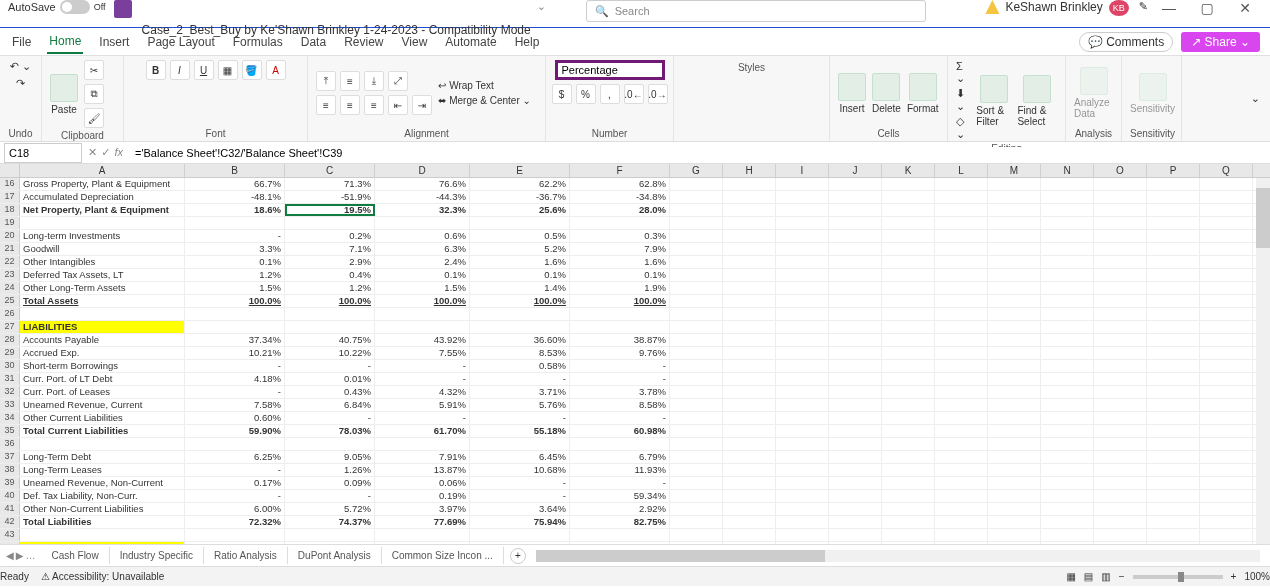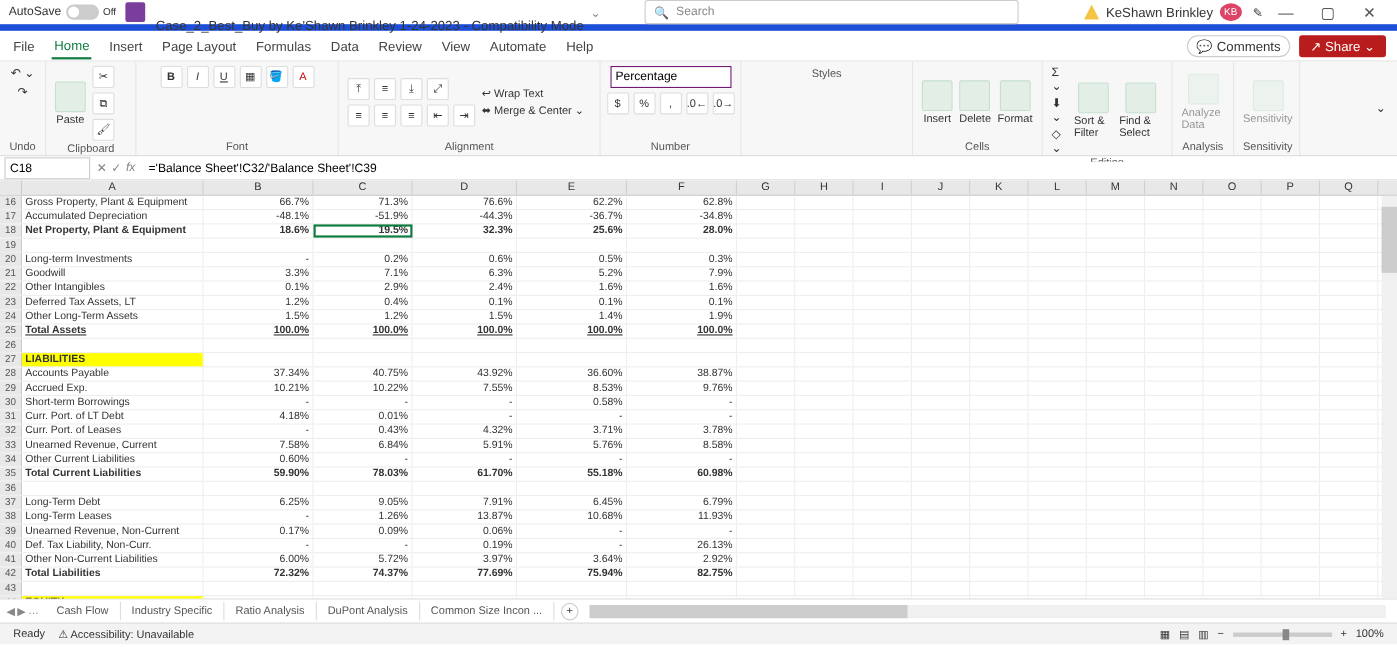--- a/index.html
+++ b/index.html
@@ -1,48 +1,48 @@
 <!DOCTYPE html>
 <html><head>
 <meta charset="utf-8">
 <style>
 * { margin: 0; padding: 0; box-sizing: border-box; font-family: "Segoe UI", Arial, sans-serif; }
 body { background: #fff; font-size: 11px; color: #333; overflow: hidden; }
 
-.titlebar { height: 28px; background: #fff; display: flex; align-items: center; padding: 0 8px; border-bottom: 6px solid #1d4ed8; }
+.titlebar { height: 28px; background: #fff; display: flex; align-items: flex-start; padding: 0 8px; border-bottom: 1px solid #1d4ed8; }
 .titlebar .autosave { display: flex; align-items: center; gap: 4px; }
 .titlebar .toggle { width: 30px; height: 14px; border-radius: 7px; background: #ccc; position: relative; display: inline-block; }
 .titlebar .toggle::after { content: ""; position: absolute; width: 10px; height: 10px; border-radius: 50%; background: #fff; top: 2px; left: 2px; }
 .titlebar .save-icon { width: 18px; height: 18px; background: #7a3e9d; border-radius: 2px; margin-left: 8px; }
 .titlebar .doc-title { margin-left: 10px; font-size: 12px; margin-top: 23px; }
 .titlebar .search-box { margin-left: 40px; width: 340px; height: 22px; border: 1px solid #ccc; border-radius: 3px; display: flex; align-items: center; padding: 0 8px; color: #888; gap: 6px; }
 .titlebar .warn-icon { width: 14px; height: 14px; background: #f5c542; clip-path: polygon(50% 0, 100% 100%, 0 100%); margin-left: auto; }
 .titlebar .user-name { margin-left: 6px; font-size: 12px; }
 .titlebar .user-badge { width: 20px; height: 16px; border-radius: 50%; background: #d46; color: #fff; display: flex; align-items: center; justify-content: center; font-size: 9px; margin-left: 6px; }
 .titlebar .win-btn { width: 34px; text-align: center; font-size: 14px; color: #555; margin-left: 4px; }
 
 .ribbon-tabs { height: 28px; display: flex; align-items: center; padding: 0 10px; gap: 14px; font-size: 12px; border-bottom: 1px solid #e0e0e0; }
 .ribbon-tabs .tab { color: #444; cursor: pointer; padding: 4px 2px; }
 .ribbon-tabs .tab.active { border-bottom: 2px solid #107c41; color: #107c41; }
 .ribbon-tabs .right-actions { margin-left: auto; display: flex; gap: 8px; align-items: center; }
 .comments-btn { border: 1px solid #ccc; border-radius: 10px; padding: 2px 8px; }
-.share-btn { background: #b91c1c; color: #fff; border-radius: 3px; padding: 3px 10px; }
+.share-btn { background: #d946ef; color: #fff; border-radius: 3px; padding: 3px 10px; }
 
 .ribbon { height: 86px; background: #f7f7f7; display: flex; border-bottom: 1px solid #ddd; }
 .group { border-right: 1px solid #e5e5e5; padding: 4px 8px 2px 8px; display: flex; flex-direction: column; justify-content: space-between; }
 .group-label { text-align: center; font-size: 10px; color: #555; margin-top: 2px; }
 .group-body { display: flex; gap: 6px; align-items: center; flex: 1; }
 .big-btn { display: flex; flex-direction: column; align-items: center; gap: 2px; font-size: 10px; color: #333; }
 .big-btn .icon { width: 28px; height: 28px; background: #e3efe6; border: 1px solid #c5e0cf; border-radius: 2px; }
 .small-btn { width: 20px; height: 20px; border: 1px solid #ddd; border-radius: 2px; background: #fff; display: inline-flex; align-items: center; justify-content: center; font-size: 10px; }
 .font-name { width: 78px; height: 20px; border: 1px solid #ccc; font-size: 11px; padding: 0 4px; }
 .font-size { width: 32px; height: 20px; border: 1px solid #ccc; font-size: 11px; padding: 0 2px; }
 .col { display: flex; flex-direction: column; gap: 4px; }
 .row { display: flex; gap: 4px; align-items: center; }
-.num-fmt { width: 110px; height: 20px; border: 1px solid #701a75; font-size: 11px; padding: 0 4px; }
+.num-fmt { width: 110px; height: 20px; border: 3px solid #701a75; font-size: 11px; padding: 0 4px; }
 
 .formula-bar { height: 22px; border-bottom: 1px solid #ddd; display: flex; align-items: center; }
 .name-box { width: 78px; height: 20px; border: 1px solid #ccc; margin-left: 4px; font-size: 11px; padding: 0 4px; }
 .formula-input { flex: 1; border: none; font-size: 11px; padding: 0 6px; outline: none; }
 .fx-icons { display: flex; gap: 4px; margin: 0 6px; color: #888; }
 
 .sheet-area { height: 380px; overflow: hidden; position: relative; }
 .col-headers { display: flex; background: #e8e8e8; border-bottom: 1px solid #ccc; font-size: 10px; }
 .col-headers .rowhead { width: 20px; border-right: 1px solid #ccc; text-align: center; background: #e8e8e8; }
 .col-headers .col { border-right: 1px solid #d0d0d0; text-align: center; padding: 1px 0; display: flex; align-items: center; justify-content: center; }
@@ -62,21 +62,21 @@
 .active-cell { outline: 2px solid #107c41; outline-offset: -2px; }
 
 .sheet-tabs { height: 22px; border-top: 1px solid #ddd; display: flex; align-items: center; font-size: 10px; }
 .nav-arrows { display: flex; gap: 2px; padding: 0 6px; color: #888; }
 .sheet-tab { padding: 3px 10px; border-right: 1px solid #ddd; color: #555; cursor: pointer; }
 .sheet-tab.active { background: #fff; border-top: 2px solid #107c41; font-weight: bold; color: #107c41; }
 .add-sheet { margin-left: 6px; width: 16px; height: 16px; border: 1px solid #ccc; border-radius: 50%; text-align: center; line-height: 14px; }
 .hscroll { flex: 1; margin: 0 10px; height: 12px; background: #f0f0f0; position: relative; }
 .hscroll::after { content: ""; position: absolute; left: 0; width: 40%; height: 100%; background: #ccc; }
 
-.statusbar { height: 20px; background: #f3f3f3; border-top: 1px solid #ddd; display: flex; align-items: center; font-size: 10px; padding: 0 12px; gap: 12px; }
+.statusbar { height: 20px; background: #f3f3f3; border-top: 1px solid #ddd; display: flex; align-items: center; font-size: 10px; padding: 0 0; gap: 12px; }
 .statusbar .right { margin-left: auto; display: flex; gap: 8px; align-items: center; }
 .zoom-slider { width: 90px; height: 4px; background: #ccc; position: relative; }
 .zoom-slider::after { content: ""; position: absolute; left: 50%; top: -3px; width: 6px; height: 10px; background: #888; }
 
 .vscroll { position: absolute; right: 0; top: 14px; bottom: 0; width: 14px; background: #f0f0f0; }
 .vscroll::after { content: ""; position: absolute; top: 10px; height: 60px; width: 100%; background: #ccc; }
 </style>
 </head>
 <body>
 
@@ -772,21 +772,21 @@
         <div class="c cRest"></div>
         <div class="c cRest"></div>
       </div>
       <div class="grow">
         <div class="rh">40</div>
         <div class="c cA">Def. Tax Liability, Non-Curr.</div>
         <div class="c cB">-</div>
         <div class="c cC">-</div>
         <div class="c cD">0.19%</div>
         <div class="c cE">-</div>
-        <div class="c cF">26.13%</div>
+        <div class="c cF">59.34%</div>
         <div class="c cRest"></div>
         <div class="c cRest"></div>
         <div class="c cRest"></div>
         <div class="c cRest"></div>
         <div class="c cRest"></div>
         <div class="c cRest"></div>
         <div class="c cRest"></div>
         <div class="c cRest"></div>
         <div class="c cRest"></div>
         <div class="c cRest"></div>

